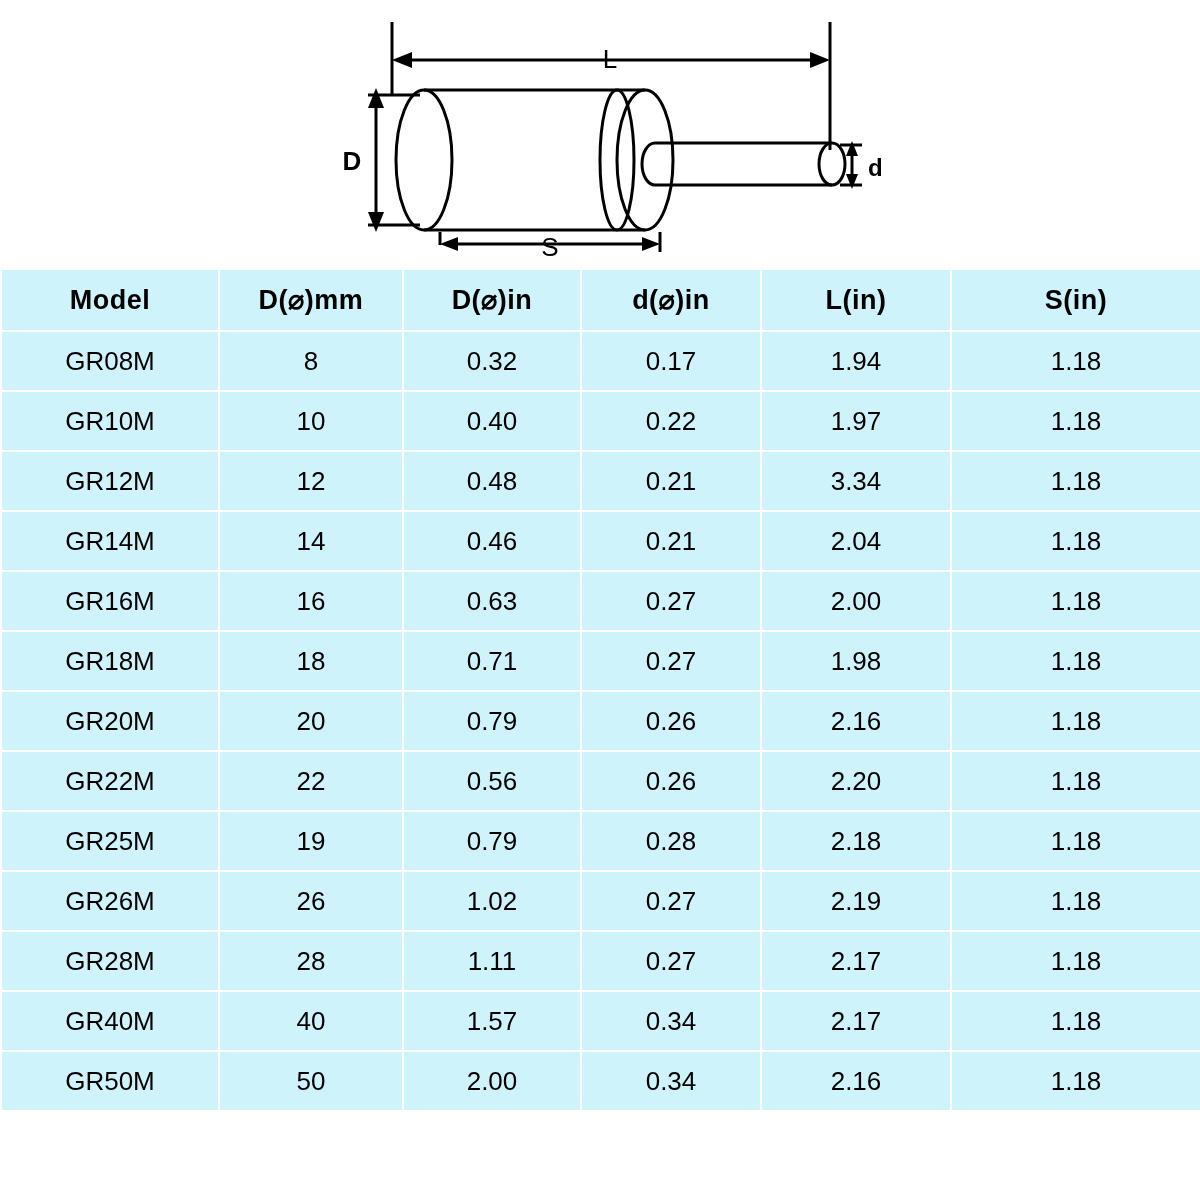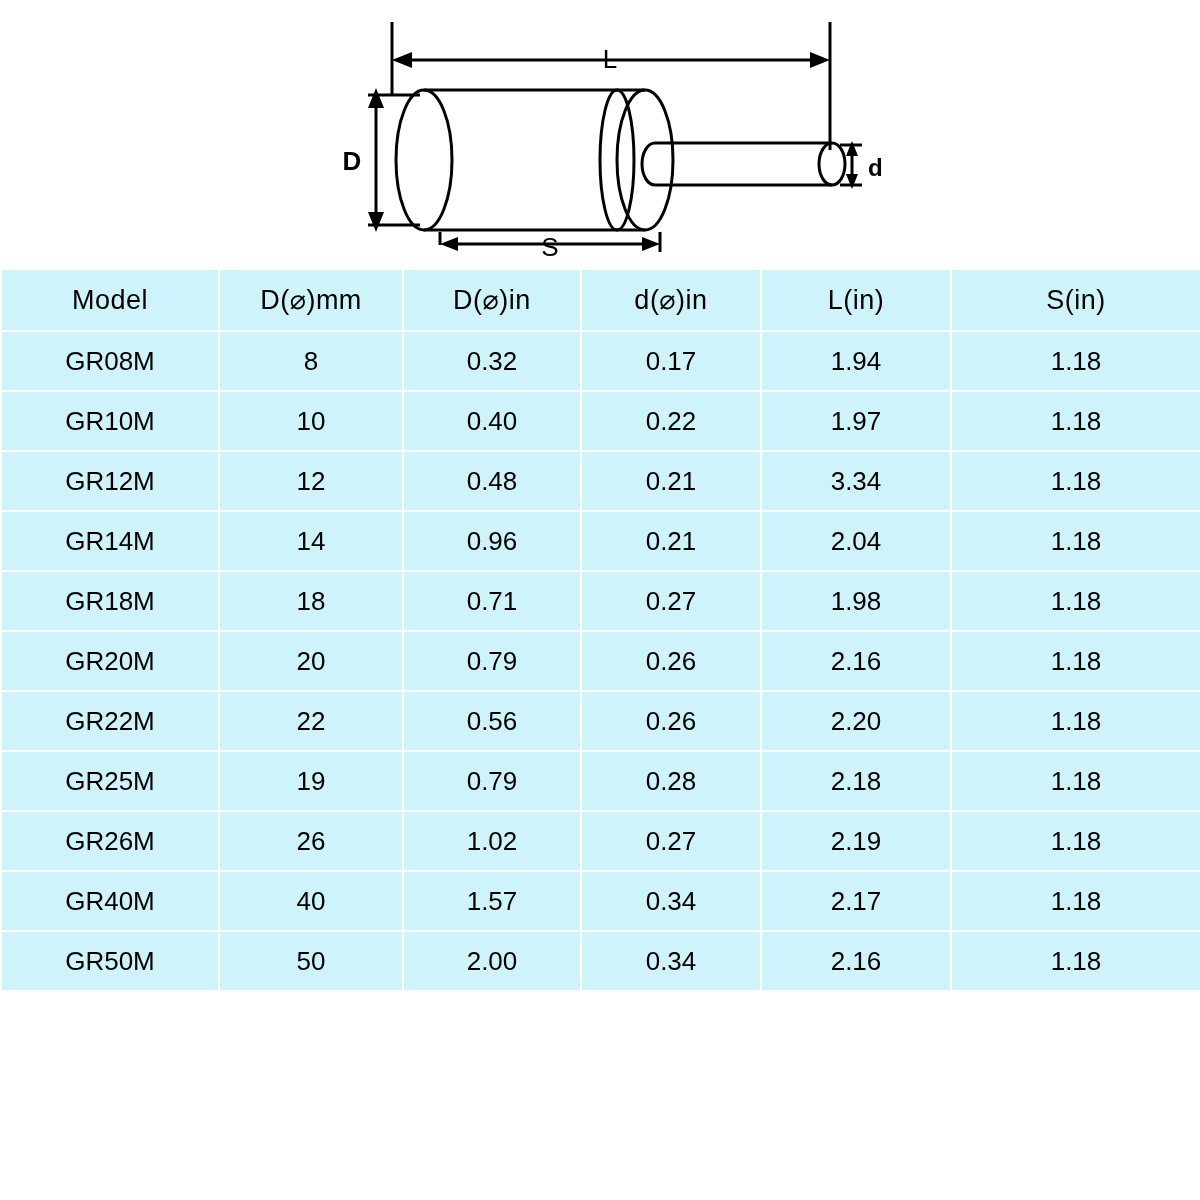--- a/index.html
+++ b/index.html
@@ -45,21 +45,21 @@
     border: 2px solid #ffffff;
     text-align: center;
     vertical-align: middle;
     background: #cff3fb;
     color: #000000;
     font-weight: normal;
   }
   .spec-table thead th {
     height: 58px;
     font-size: 27px;
-    font-weight: normal;
+    font-weight: bold;
     letter-spacing: 0.5px;
   }
   .spec-table tbody td {
     height: 56px;
     font-size: 26px;
   }
   .spec-table col.c-model { width: 218px; }
   .spec-table col.c-dmm   { width: 184px; }
   .spec-table col.c-din   { width: 178px; }
   .spec-table col.c-smalld{ width: 180px; }
@@ -162,23 +162,31 @@
         <td>GR12M</td>
         <td>12</td>
         <td>0.48</td>
         <td>0.21</td>
         <td>3.34</td>
         <td>1.18</td>
       </tr>
       <tr>
         <td>GR14M</td>
         <td>14</td>
-        <td>0.96</td>
+        <td>0.46</td>
         <td>0.21</td>
         <td>2.04</td>
+        <td>1.18</td>
+      </tr>
+      <tr>
+        <td>GR16M</td>
+        <td>16</td>
+        <td>0.63</td>
+        <td>0.27</td>
+        <td>2.00</td>
         <td>1.18</td>
       </tr>
       <tr>
         <td>GR18M</td>
         <td>18</td>
         <td>0.71</td>
         <td>0.27</td>
         <td>1.98</td>
         <td>1.18</td>
       </tr>
@@ -208,20 +216,28 @@
       </tr>
       <tr>
         <td>GR26M</td>
         <td>26</td>
         <td>1.02</td>
         <td>0.27</td>
         <td>2.19</td>
         <td>1.18</td>
       </tr>
       <tr>
+        <td>GR28M</td>
+        <td>28</td>
+        <td>1.11</td>
+        <td>0.27</td>
+        <td>2.17</td>
+        <td>1.18</td>
+      </tr>
+      <tr>
         <td>GR40M</td>
         <td>40</td>
         <td>1.57</td>
         <td>0.34</td>
         <td>2.17</td>
         <td>1.18</td>
       </tr>
       <tr>
         <td>GR50M</td>
         <td>50</td>

